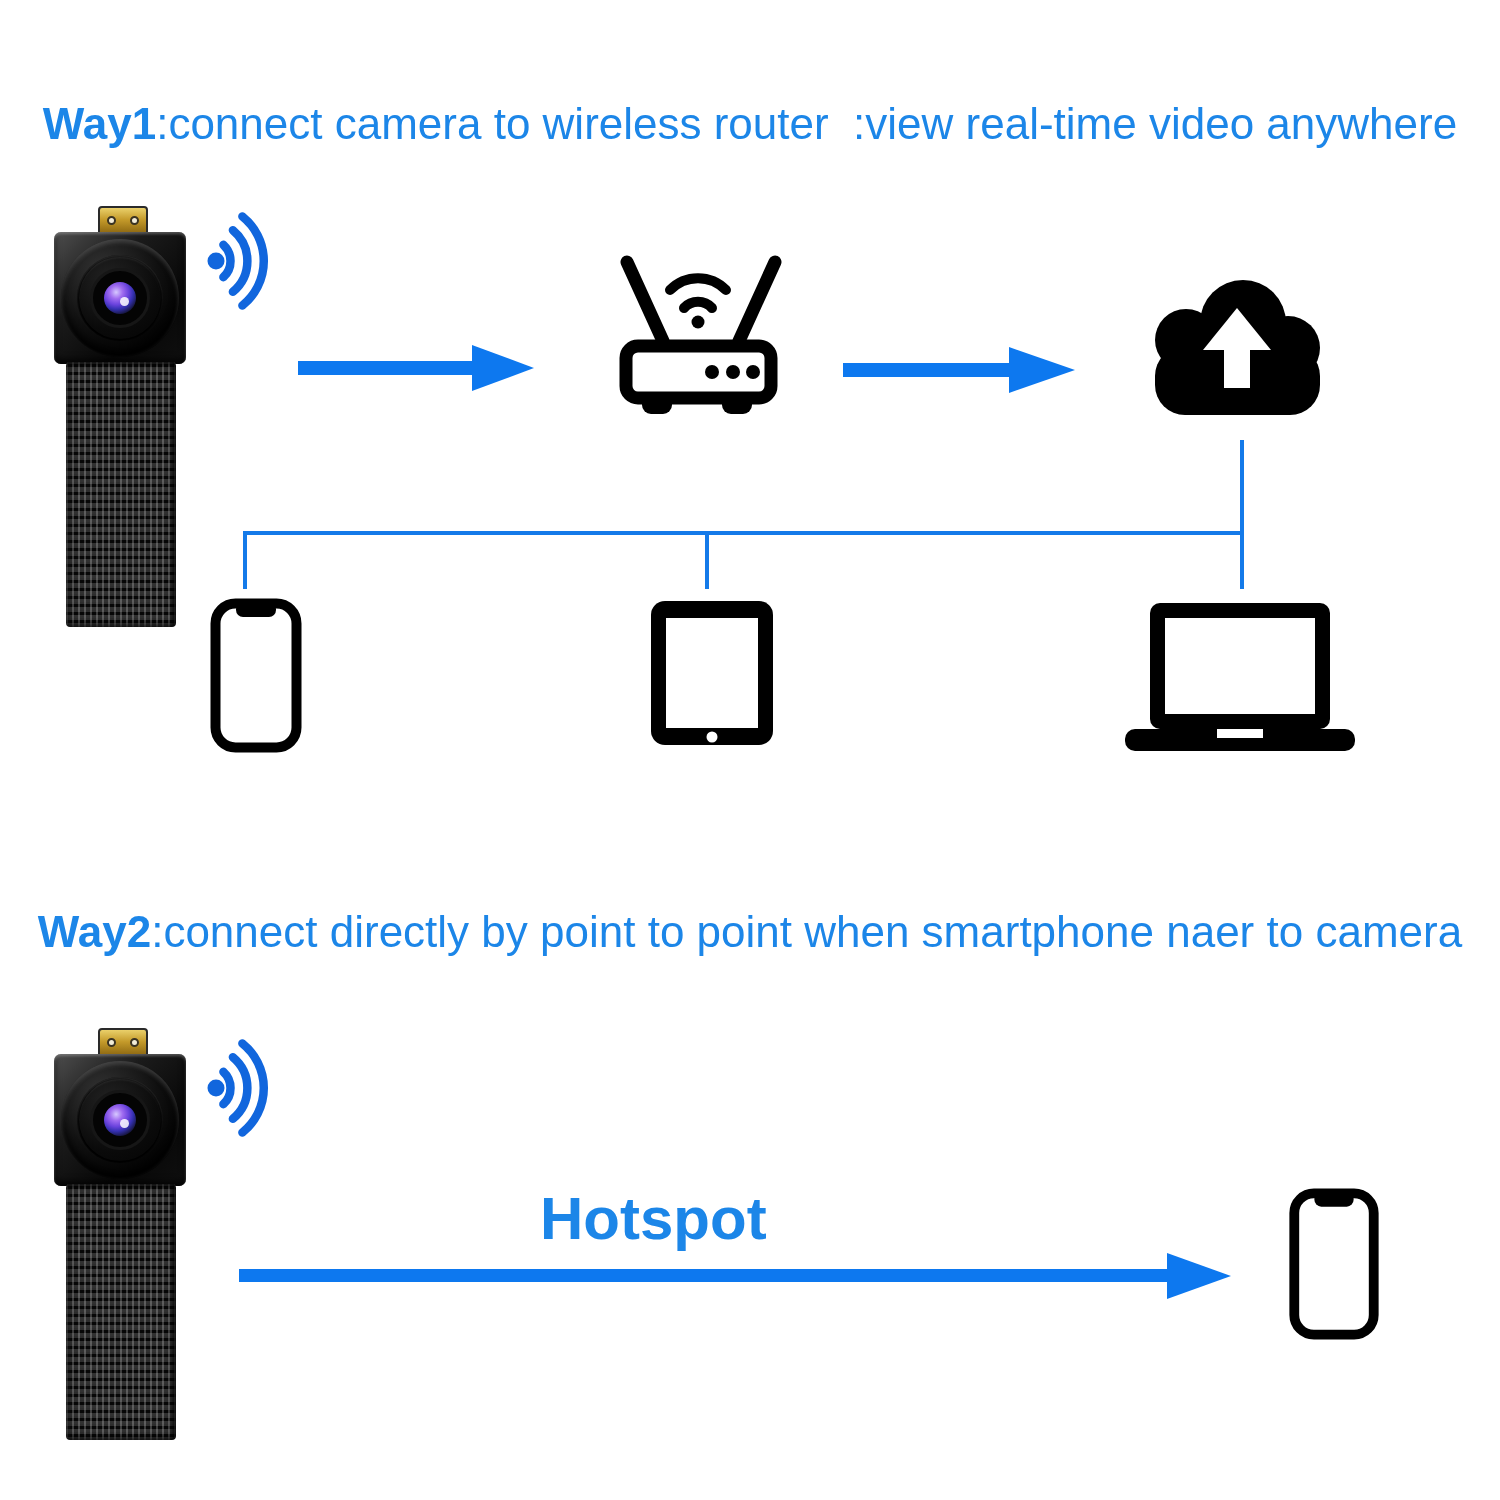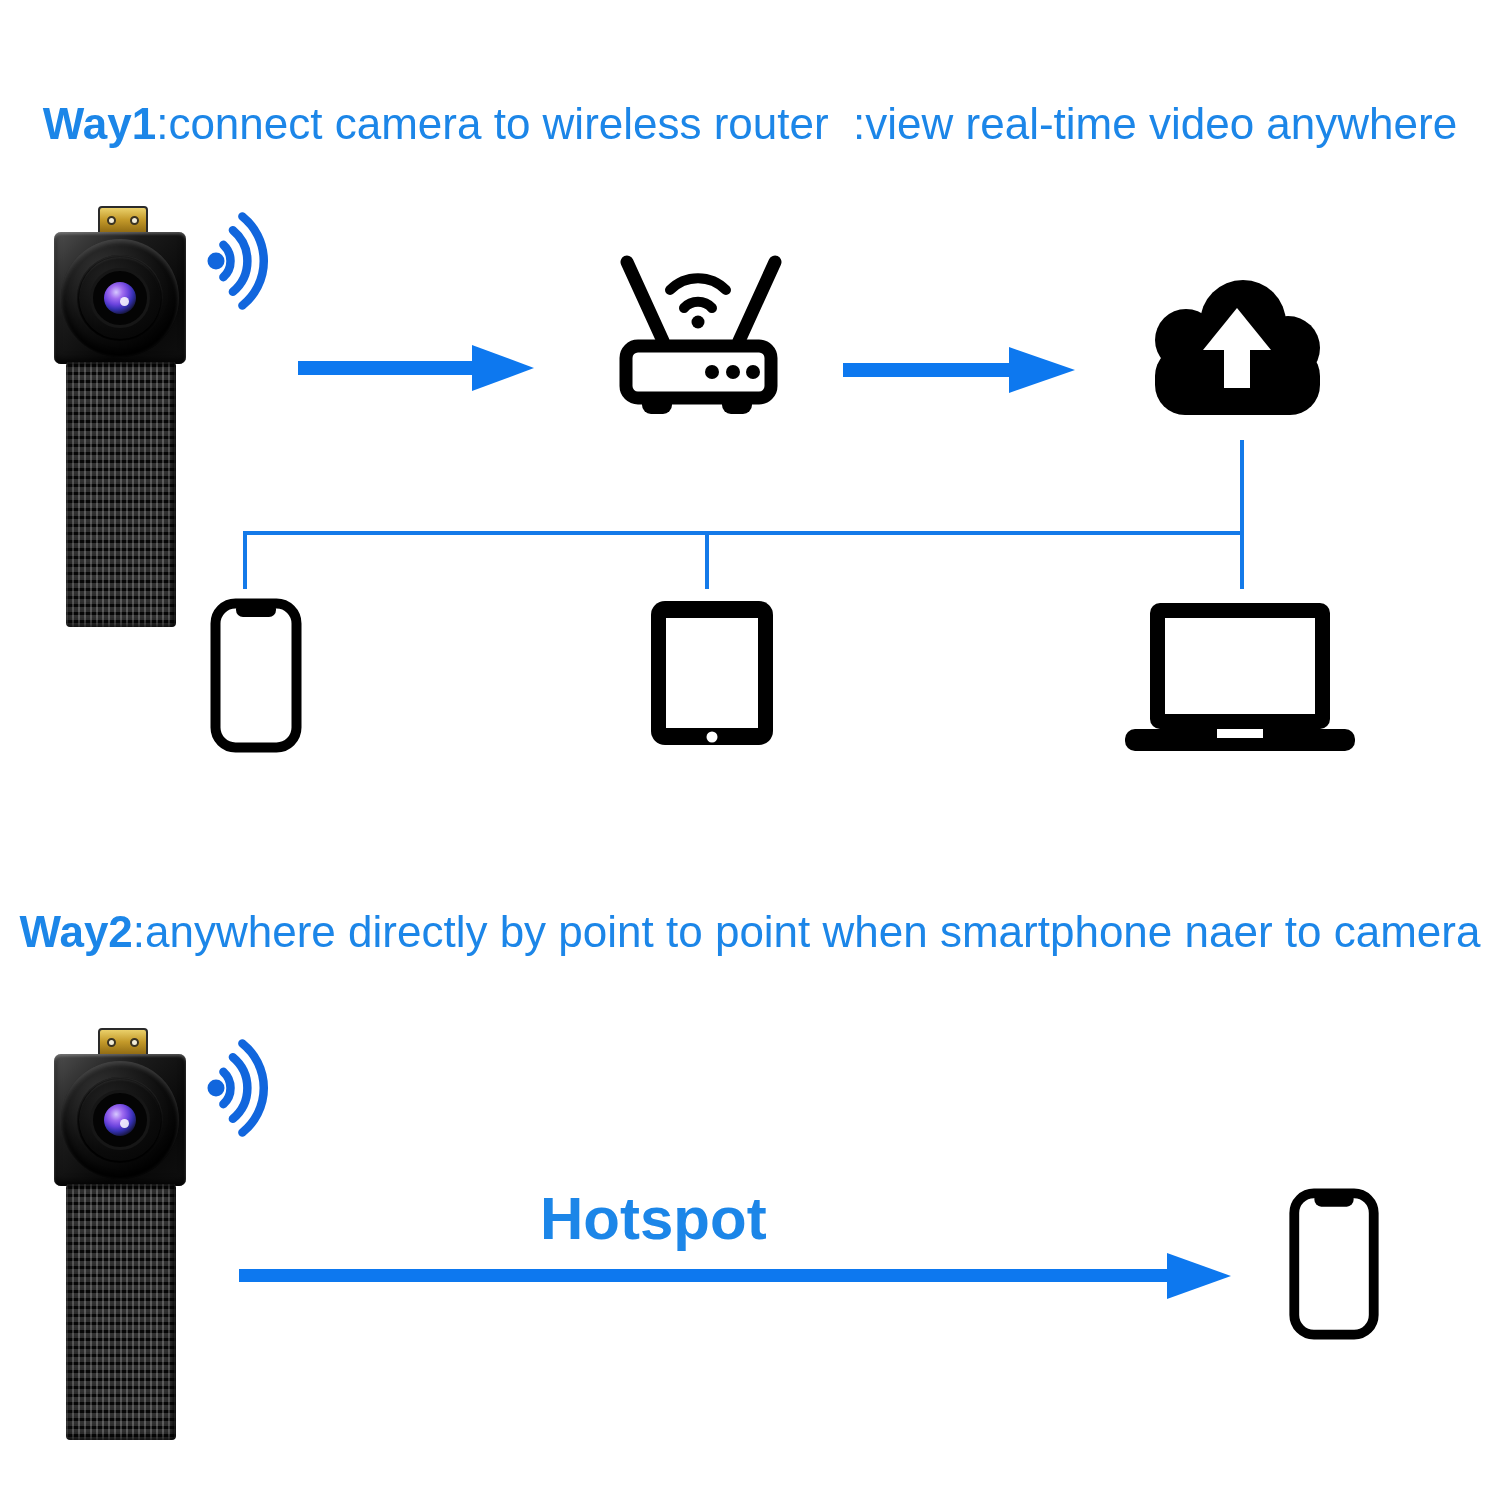--- a/index.html
+++ b/index.html
@@ -161,21 +161,21 @@
     <circle cx="63" cy="138" r="5.5" fill="#fff"></circle>
   </svg>
 
   <svg class="abs" style="left:1125px;top:601px;" width="230" height="150" viewBox="0 0 230 150">
     <rect x="25" y="2" width="180" height="126" rx="10" fill="#000"></rect>
     <rect x="40" y="17" width="150" height="96" fill="#fff"></rect>
     <rect x="0" y="128" width="230" height="22" rx="10" fill="#000"></rect>
     <rect x="92" y="128" width="46" height="9" fill="#fff"></rect>
   </svg>
 
-  <div class="title" id="title-way2"><span class="prefix">Way2</span><span>:anywhere directly by point to point when smartphone naer to camera</span></div>
+  <div class="title" id="title-way2"><span class="prefix">Way2</span><span>:connect directly by point to point when smartphone naer to camera</span></div>
 
   <div class="camera short" style="left:54px;top:1028px;">
     <div class="cam-tab"></div>
     <div class="cam-body">
       <div class="lens-outer">
         <div class="lens-mid">
           <div class="lens-inner">
             <div class="iris">
                 <div class="glint"></div>
               </div>

